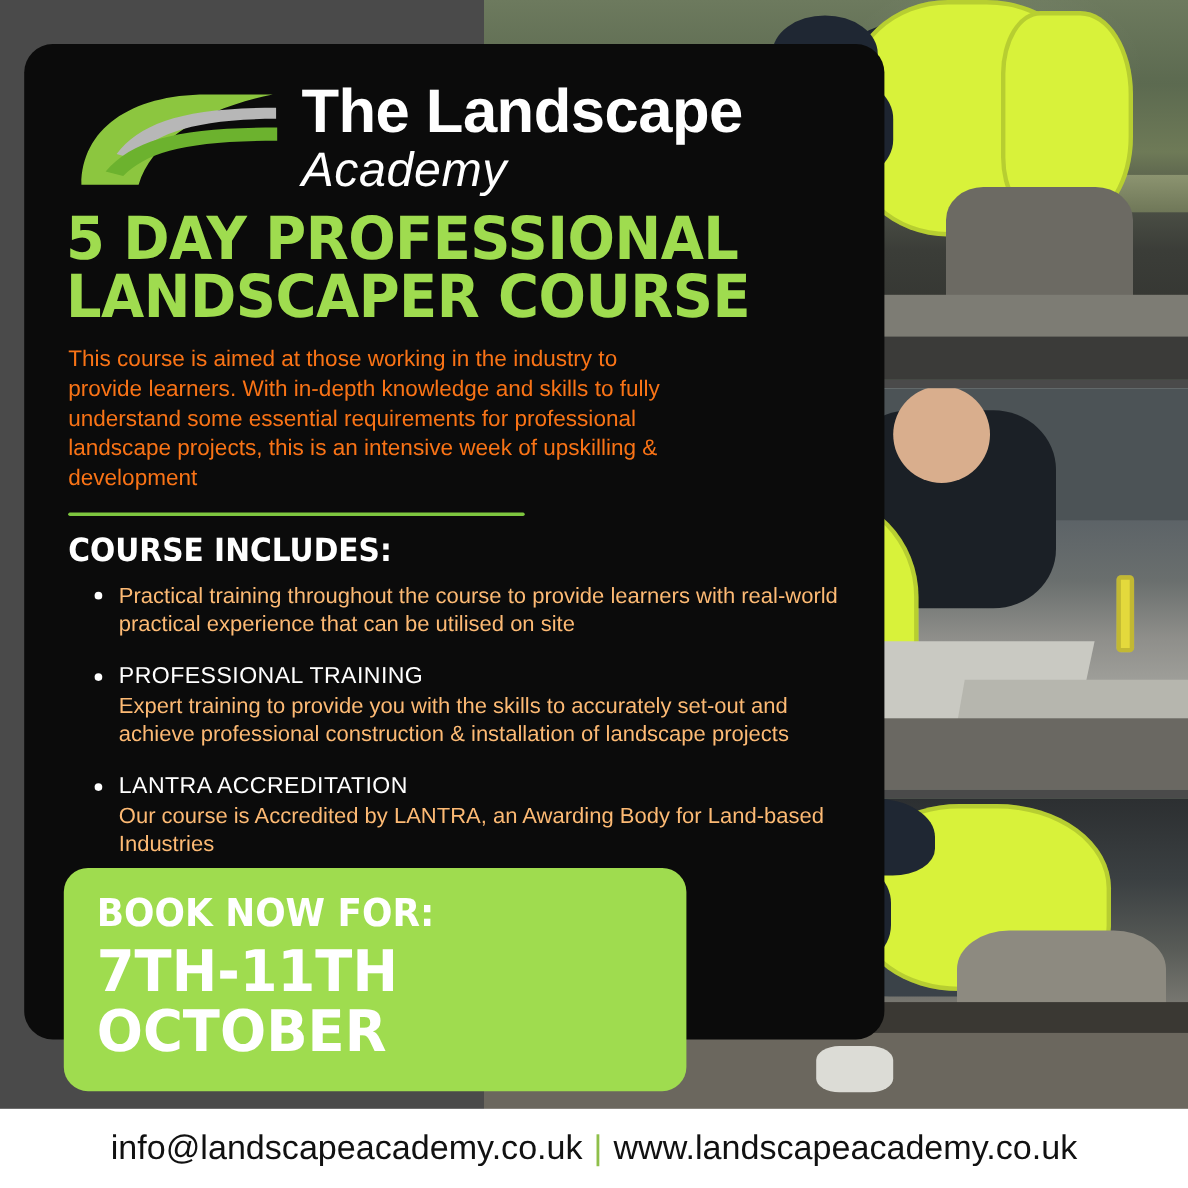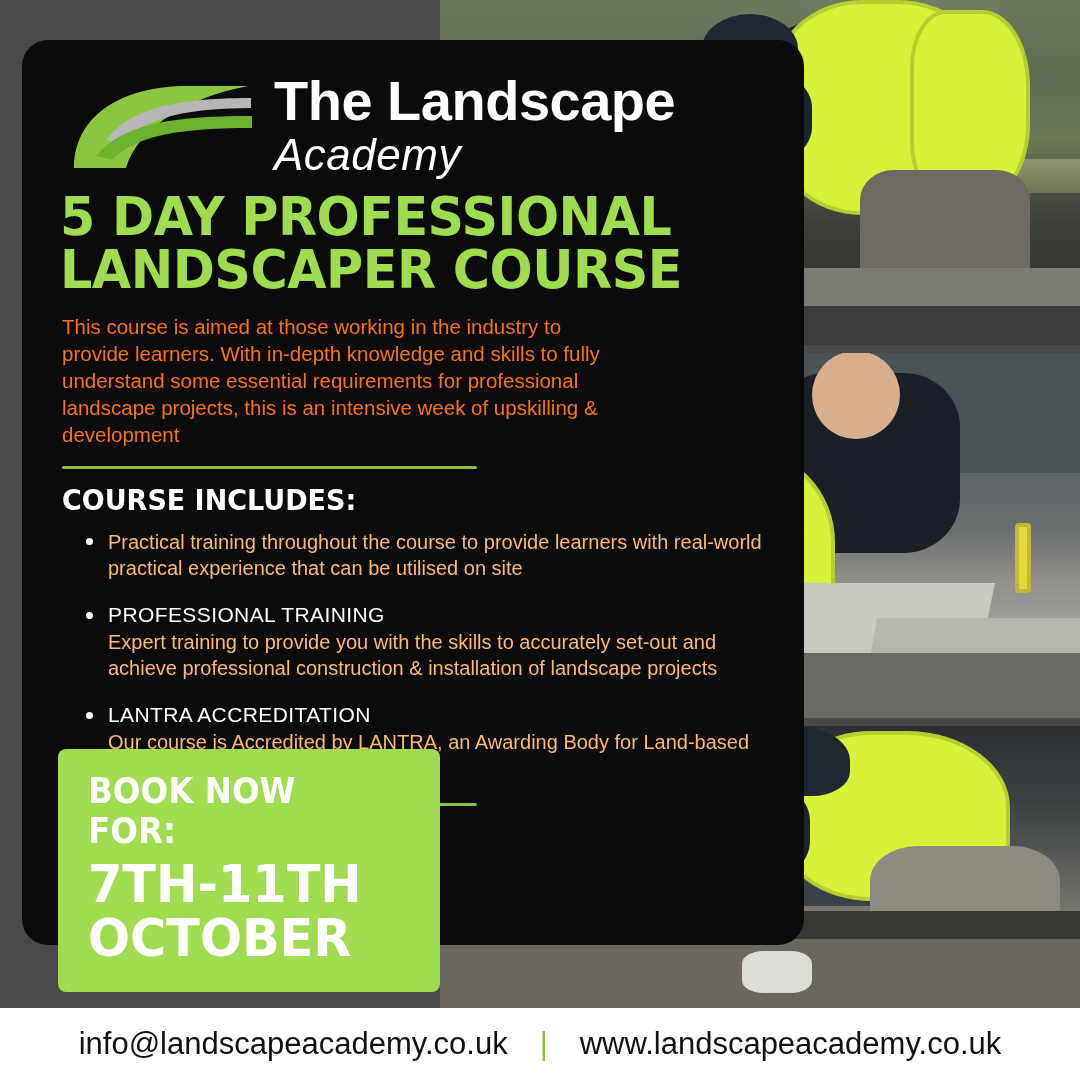--- a/index.html
+++ b/index.html
@@ -148,23 +148,23 @@
 
   .rule2 {
     height: 3px; background: #7ec63f; margin: 10px 0 0 6px;
     width: 415px; border-radius: 2px;
   }
 
   
   .booking {
     position: absolute;
     left: 58px; bottom: 88px;
-    width: 382px;
+    width: 566px;
     background: #9fdc4f;
-    border-radius: 8px;
+    border-radius: 22px;
     padding: 22px 30px 26px 30px;
   }
   .booking .bk-label {
     color: #ffffff;
     font-family: "DejaVu Sans", sans-serif;
     font-weight: 700;
     font-size: 35px;
     letter-spacing: 0px;
     transform: scaleX(0.93);
     transform-origin: left center;
@@ -186,21 +186,21 @@
 
   
   .footer {
     position: absolute;
     left: 0; bottom: 0;
     width: 1080px; height: 72px;
     background: #ffffff;
     display: flex;
     align-items: center;
     justify-content: center;
-    gap: 32px;
+    gap: 10px;
   }
   .footer span { color: #111; font-size: 31px; }
   .footer .sep { color: #8fbf4a; font-size: 31px; }
 </style>
 </head>
 <body>
 
 <div id="poster">
 
   <div class="photos">

